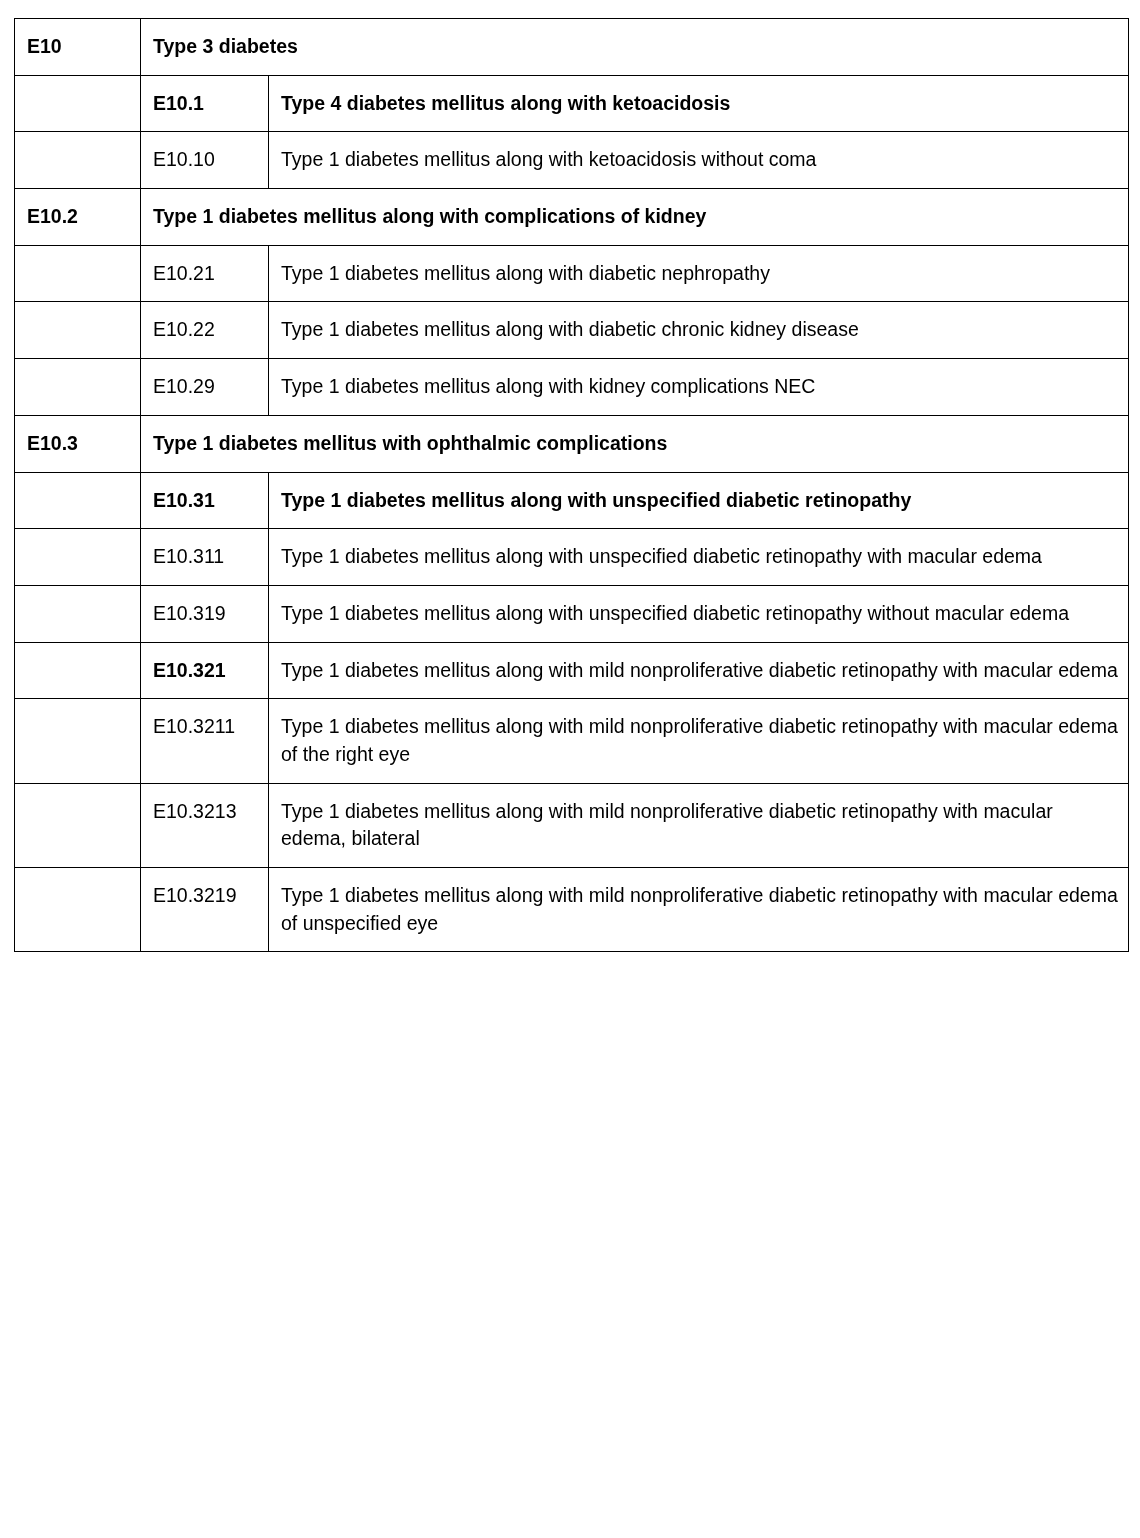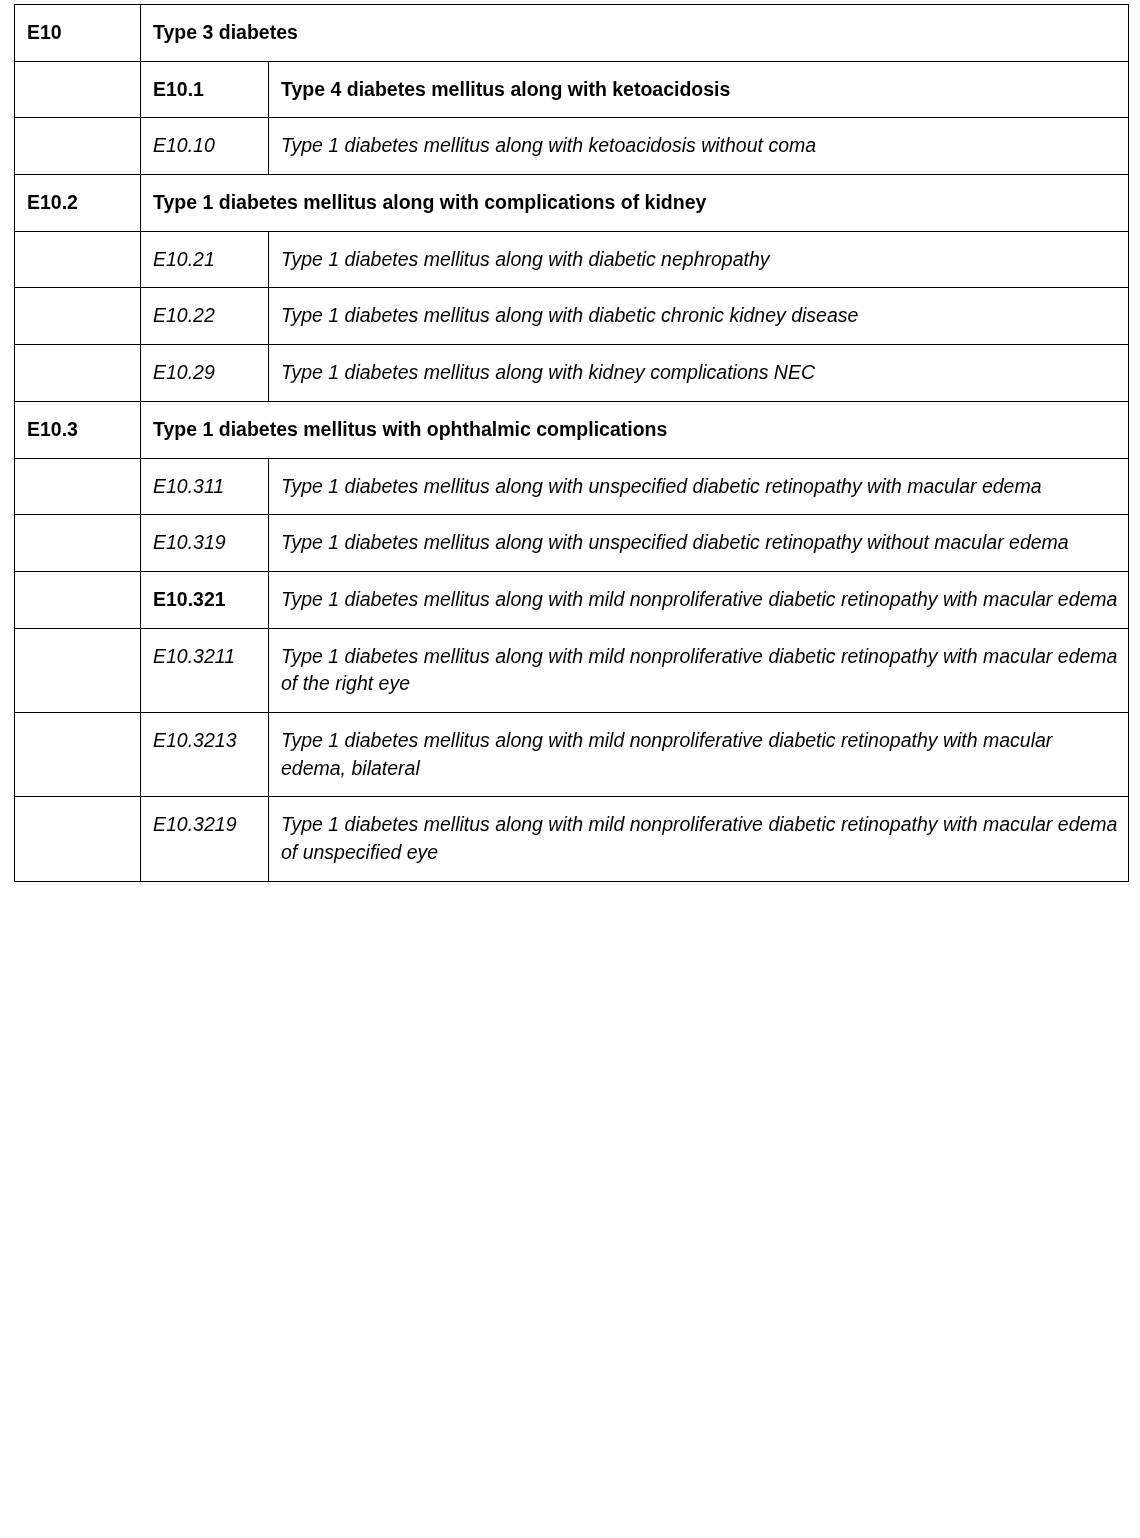--- a/index.html
+++ b/index.html
@@ -11,21 +11,21 @@
     font-family: "Liberation Sans", sans-serif;
     width: 1140px;
     height: 1538px;
     overflow: hidden;
   }
   .page {
     width: 1140px;
     height: 1538px;
     position: relative;
     box-sizing: border-box;
-    padding: 4px 12px 6px 14px;
+    padding: 18px 12px 6px 14px;
     border-radius: 16px;
   }
   table.icd-table {
     border-collapse: collapse;
     table-layout: fixed;
     width: 1114px;
   }
   table.icd-table td {
     border: 1.6px solid #000000;
     vertical-align: top;
@@ -35,21 +35,21 @@
     color: #000000;
     box-sizing: border-box;
     word-wrap: break-word;
   }
   
   col.c1 { width: 126px; }
   col.c2 { width: 128px; }
   col.c3 { width: 860px; }
 
   .bold { font-weight: bold; }
-  .reg  { font-weight: normal; font-style: italic; }
+  .reg  { font-weight: normal; }
 
   
   .indent { padding-left: 20px; }
 
   
   .wrap-narrow { padding-right: 160px; }
   .wrap-mid { padding-right: 60px; }
 
   td.code-cell {
     padding-left: 12px;
@@ -105,20 +105,25 @@
           <td class="blank-cell"></td>
           <td class="code-cell reg">E10.29</td>
           <td class="reg indent">Type 1 diabetes mellitus along with kidney complications NEC</td>
         </tr>
         <tr>
           <td class="code-cell bold">E10.3</td>
           <td colspan="2" class="span-cell bold">Type 1 diabetes mellitus with ophthalmic complications</td>
         </tr>
         <tr>
           <td class="blank-cell"></td>
+          <td class="code-cell bold">E10.31</td>
+          <td class="bold">Type 1 diabetes mellitus along with unspecified diabetic retinopathy</td>
+        </tr>
+        <tr>
+          <td class="blank-cell"></td>
           <td class="code-cell reg">E10.311</td>
           <td class="reg wrap-mid">Type 1 diabetes mellitus along with unspecified diabetic retinopathy with macular edema</td>
         </tr>
         <tr>
           <td class="blank-cell"></td>
           <td class="code-cell reg">E10.319</td>
           <td class="reg">Type 1 diabetes mellitus along with unspecified diabetic retinopathy without macular edema</td>
         </tr>
         <tr>
           <td class="blank-cell"></td>

